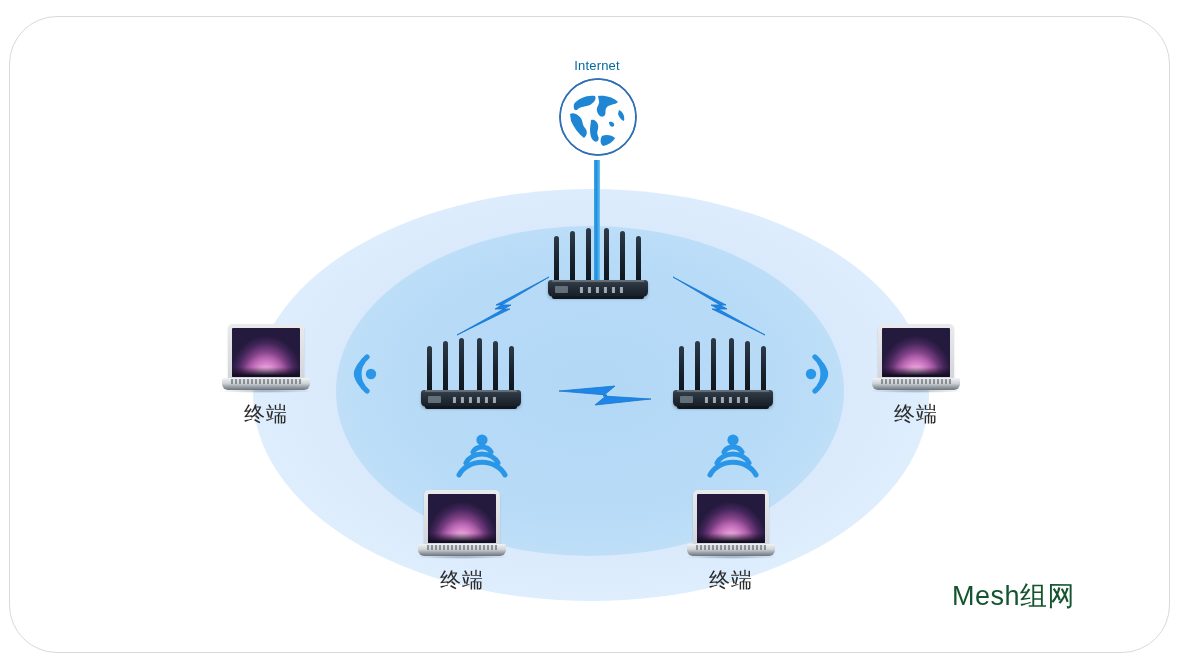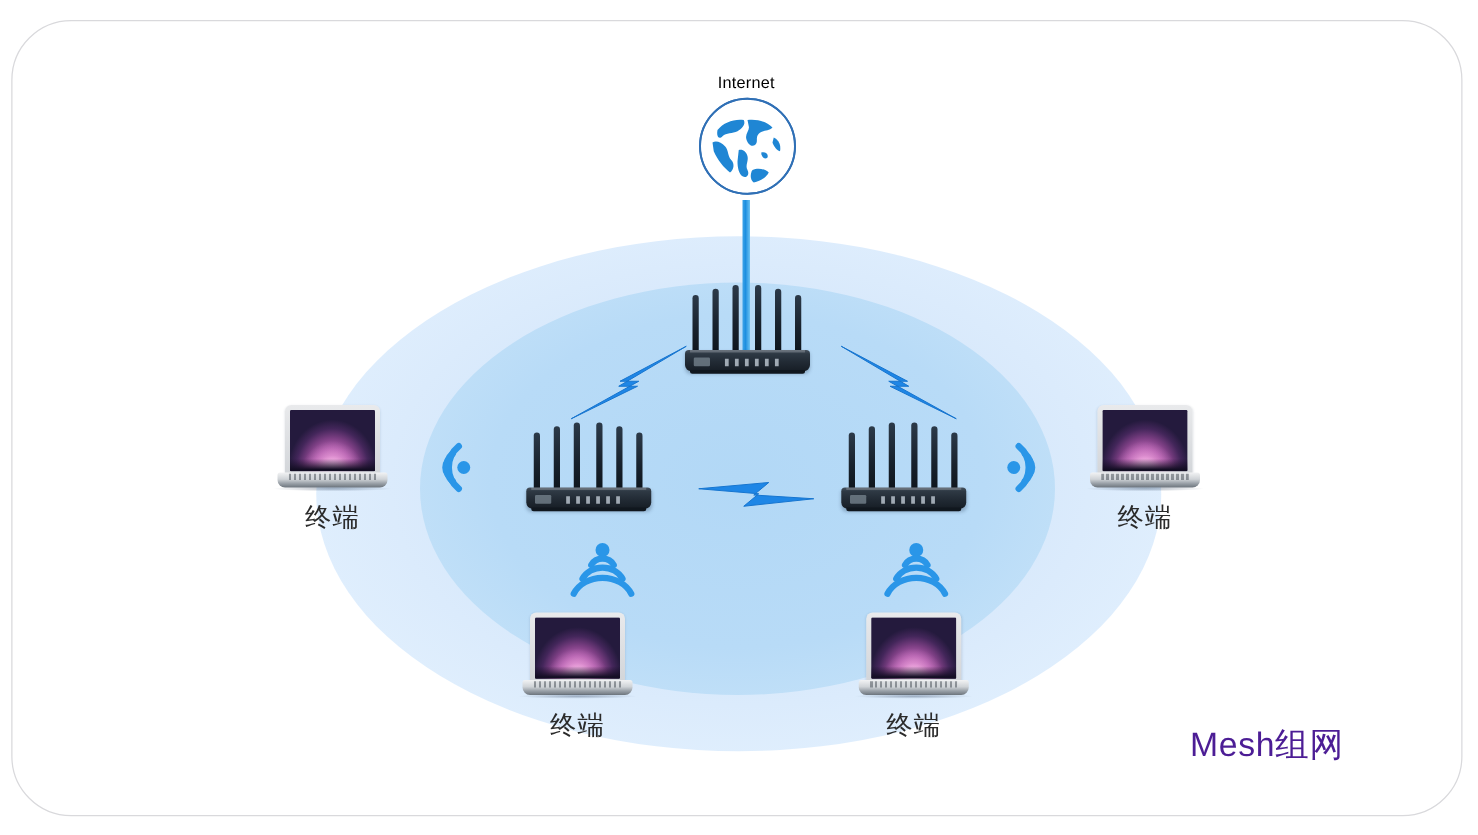--- a/index.html
+++ b/index.html
@@ -59,21 +59,21 @@
     width: 112px;
     height: 130px;
   }
   .globe-label {
     position: absolute;
     top: 0;
     left: 0;
     width: 112px;
     text-align: center;
     font-size: 13px;
-    color: #000000;
+    color: #0369a1;
     letter-spacing: .2px;
   }
   .globe-svg {
     position: absolute;
     left: 16px;
     top: 18px;
   }
 
   
   .uplink {
@@ -228,21 +228,21 @@
 
   
   .bolt { position: absolute; }
 
   
   .watermark {
     position: absolute;
     left: 952px;
     top: 578px;
     font-size: 27px;
-    color: #4c1d95;
+    color: #14532d;
     letter-spacing: .5px;
     white-space: nowrap;
   }
 </style>
 </head>
 <body>
 
 <div id="stage">
 
   <div class="card"></div>

